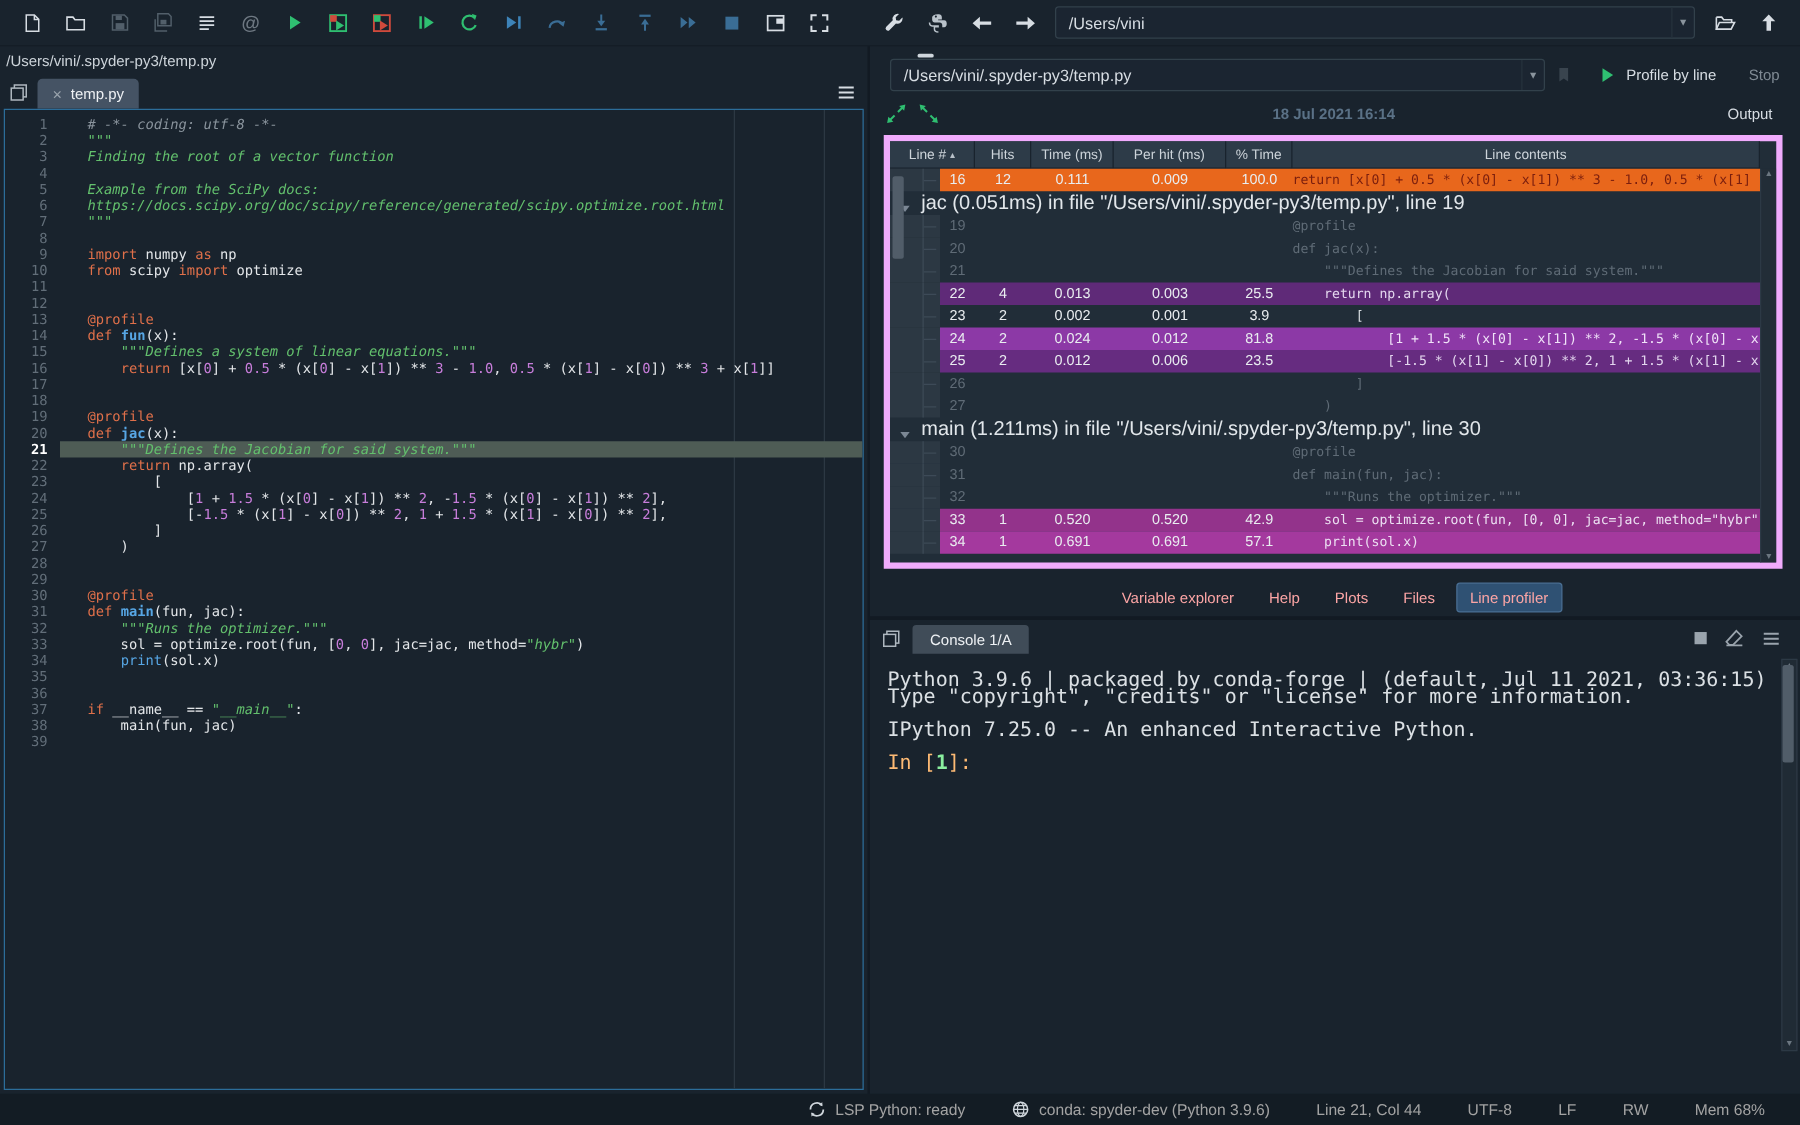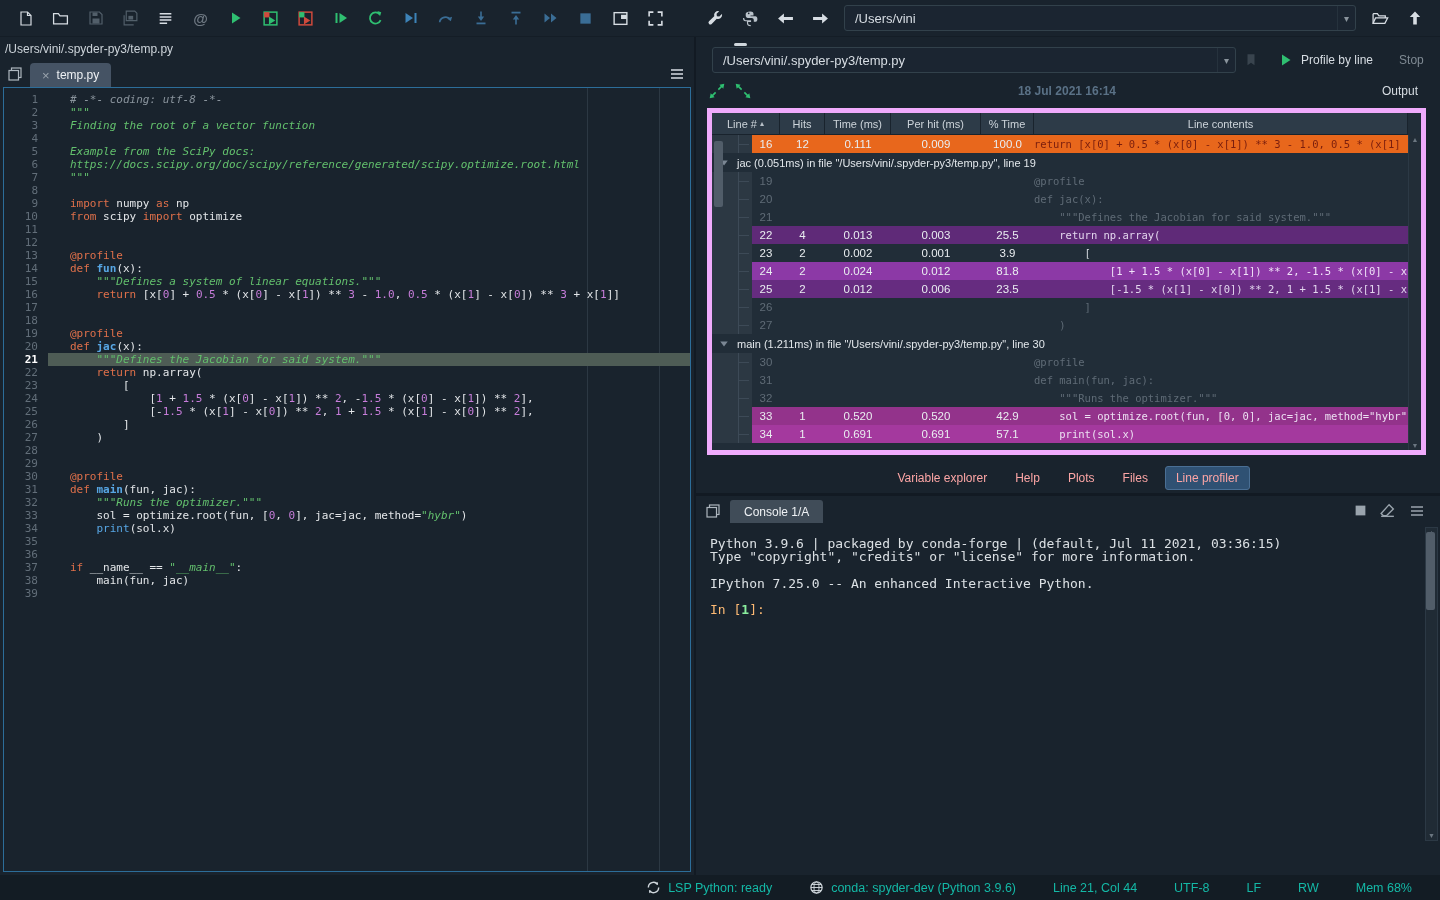--- a/index.html
+++ b/index.html
@@ -66,44 +66,44 @@
 .sortarr{font-size:8px;color:#b8c0c8}
 .prows{margin-right:13px}
 .prow{display:flex;height:18px}
 .ptree{width:40px;flex:none;position:relative}
 .ptree.guide::before{content:"";position:absolute;left:26px;top:0;bottom:0;width:1px;background:#3d4a57}
 .ptree.guide::after{content:"";position:absolute;left:27px;top:9px;width:10px;height:1px;background:#3d4a57}
 .prmain{flex:1;display:grid;grid-template-columns:28px 45px 66px 90px 53px 1fr;min-width:0}
 .pcell{display:flex;align-items:center;justify-content:center;font-size:11.5px;color:#e9edf0;white-space:nowrap}
 .pcontent{justify-content:flex-start;font-family:"DejaVu Sans Mono",monospace;font-size:10.5px;white-space:pre;overflow:hidden;padding-right:2px}
 .prow.plain .pcell{color:#5f6b76}
-.pgroup{display:flex;align-items:center;height:19px;gap:8px;padding-left:7px;font-size:11px;color:#e2e7eb;white-space:nowrap;overflow:hidden}
+.pgroup{display:flex;align-items:flex-end;height:19px;gap:8px;padding-left:7px;font-size:16px;color:#e2e7eb;white-space:nowrap;overflow:hidden}
 .gtri{color:#7b8794;display:flex}
 .vscroll{position:absolute;top:22px;right:0;bottom:0;width:13px;background:#222d37;border-left:1px solid #2c3945;display:flex;flex-direction:column;align-items:center;justify-content:space-between;padding:1px 0}
 .vthumb{position:absolute;left:2px;width:9px;background:#515d69;border-radius:2px}
 .sarr{color:#6b7680;font-size:7px;line-height:1}
 
 
 .pane-tabs{height:30px;flex:none;display:flex;align-items:center;justify-content:center;gap:6px}
 .ptab{padding:4px 10px;font-size:12px;color:#fca5a5;border-radius:3px;border:1px solid transparent;white-space:nowrap}
 .ptab.active{background:#2f5173;border-color:#4a6f94}
 
 
 .console-pane{flex:1;display:flex;flex-direction:column;min-height:0;position:relative}
 .console-tabbar{height:27px;flex:none;display:flex;align-items:flex-end;gap:4px;padding:2px 4px 0 4px}
 .ctab{height:23px;background:#404c58;border-radius:3px 3px 0 0;padding:0 14px;display:flex;align-items:center;font-size:12px;color:#eef1f4}
 .ct-icons{margin-left:auto;display:flex;align-items:center;gap:12px;align-self:center;padding-right:10px;color:#9aa4ad}
-.console-body{flex:1;font-family:"DejaVu Sans Mono",monospace;font-size:13px;line-height:13.2px;padding:14px 20px 0 14px;color:#dbe0e4;overflow:hidden}
+.console-body{flex:1;font-family:"DejaVu Sans Mono",monospace;font-size:16px;line-height:13.2px;padding:14px 20px 0 14px;color:#dbe0e4;overflow:hidden}
 .cb-line{white-space:pre;min-height:13.2px}
 .pg{color:#fdba74}
 .pn{color:#8aef9e;font-weight:bold}
 .cscroll{position:absolute;top:31px;right:2px;bottom:34px;width:13px;background:#202b35;border:1px solid #2c3945;display:flex;flex-direction:column;align-items:center;justify-content:space-between;padding:1px 0}
 
 
-.statusbar{height:25px;flex:none;background:#131c24;display:flex;align-items:center;justify-content:flex-end;gap:37px;padding-right:28px;font-size:12.5px;color:#14b8a6}
+.statusbar{height:25px;flex:none;background:#131c24;display:flex;align-items:center;justify-content:flex-end;gap:37px;padding-right:28px;font-size:12.5px;color:#a3a3a3}
 .sb-item{display:flex;align-items:center;gap:7px;white-space:nowrap}
 .sb-ic{display:flex;color:#cfd6dc}
 </style>
 </head>
 <body>
 
 <div id="app">
 
   <div class="toolbar">
     <div class="tb-group" id="tb-left">

